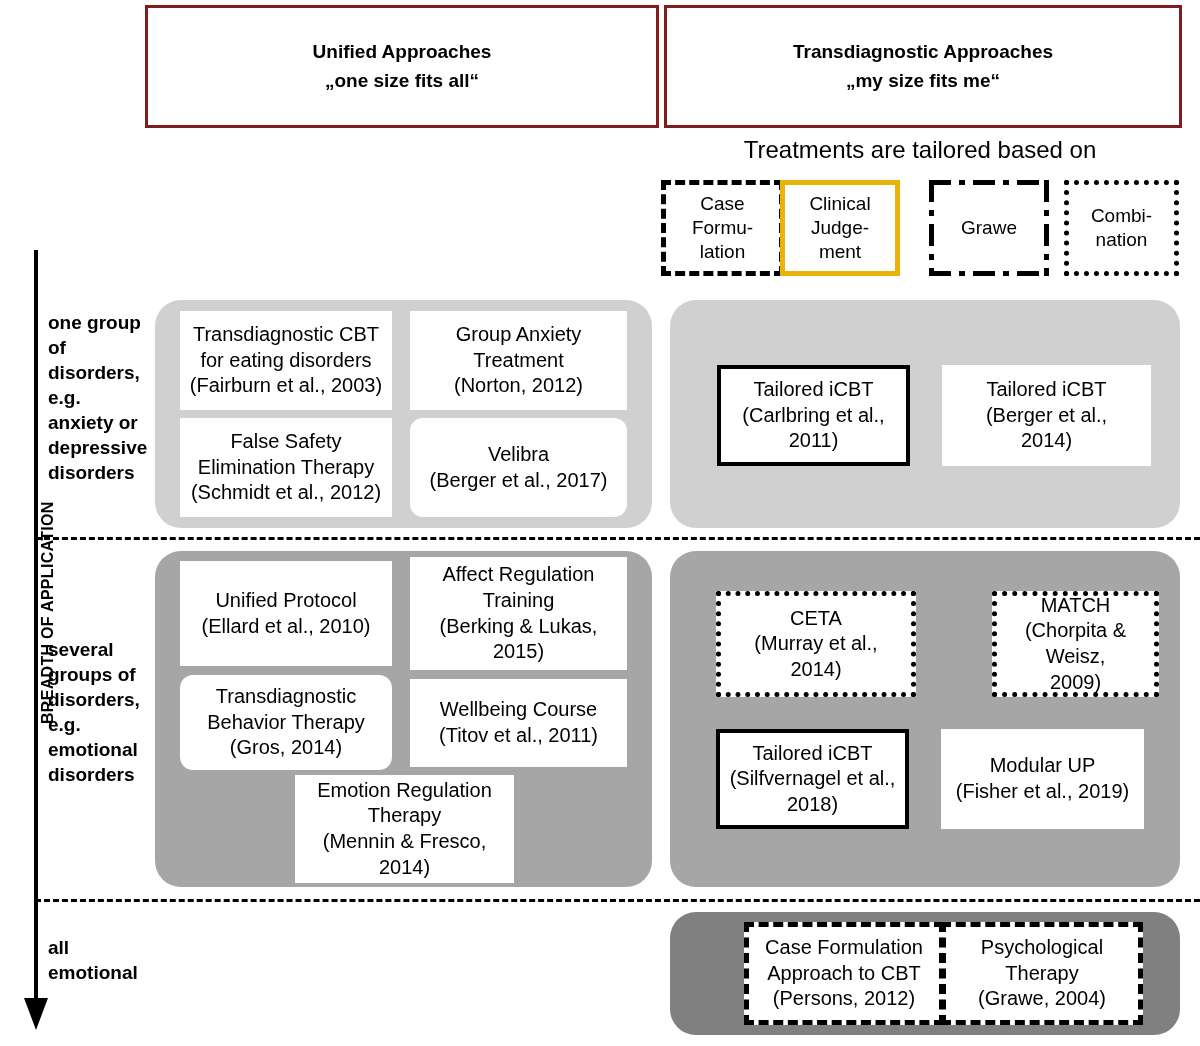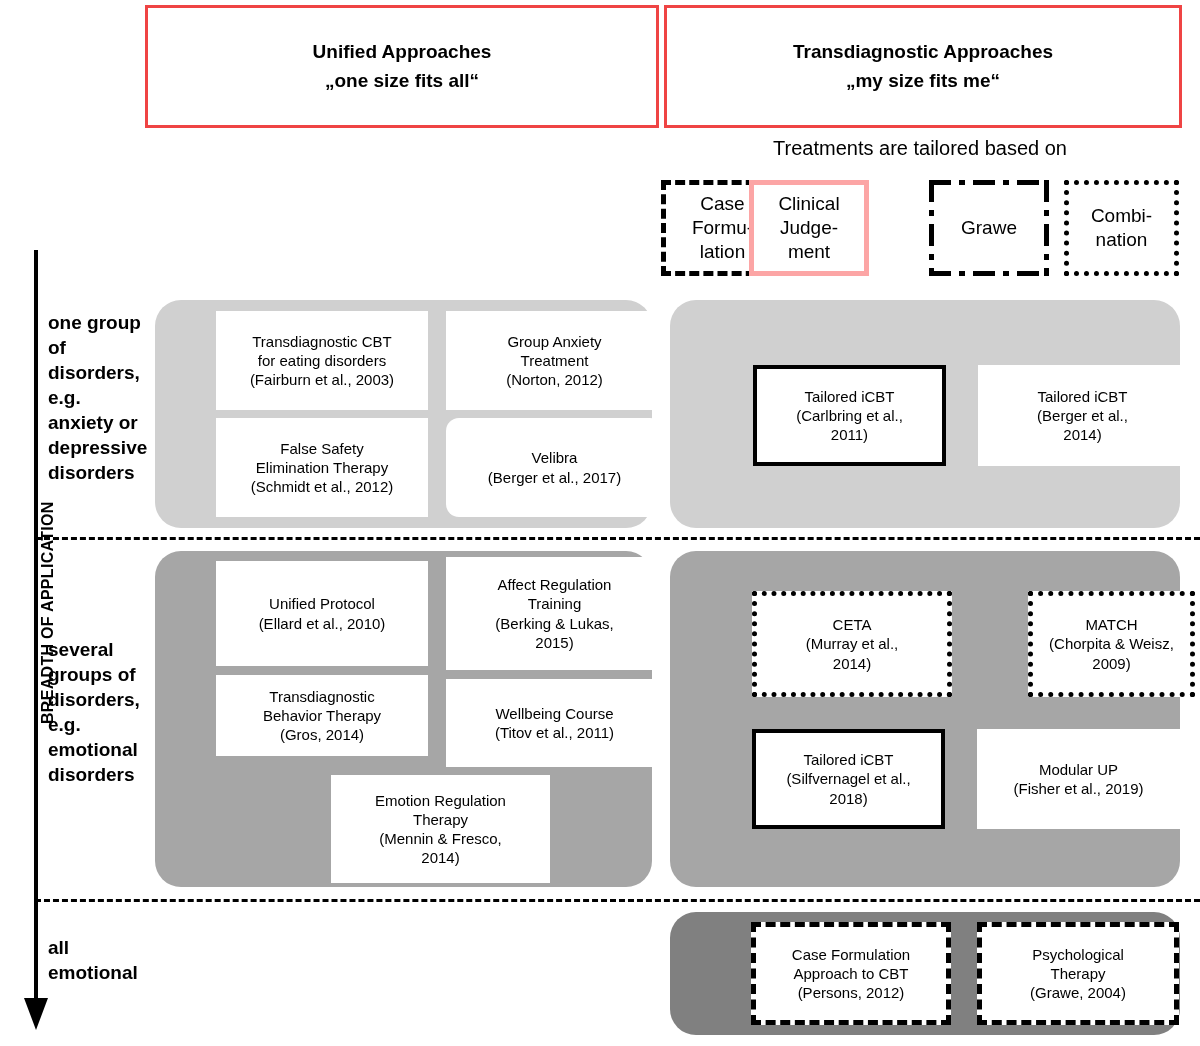--- a/index.html
+++ b/index.html
@@ -15,60 +15,60 @@
     position: relative;
     width: 1200px;
     height: 1046px;
     background: #ffffff;
     overflow: hidden;
   }
 
   
   .header-box {
     position: absolute;
-    border: 3px solid #ef4444;
+    border: 3px solid #7f1d1d;
     background: #ffffff;
     display: flex;
     flex-direction: column;
     align-items: center;
     justify-content: center;
     font-weight: bold;
     font-size: 19px;
     line-height: 1.5;
     text-align: center;
   }
   #hdr-unified { left: 145px; top: 5px; width: 508px; height: 117px; }
   #hdr-individual { left: 664px; top: 5px; width: 512px; height: 117px; }
 
   
   #tailor-caption {
     position: absolute;
     left: 664px;
     top: 136px;
     width: 512px;
     text-align: center;
-    font-size: 20px;
+    font-size: 24px;
     line-height: 1.2;
   }
 
   .basis-box {
     position: absolute;
     top: 180px;
     height: 96px;
     background: #ffffff;
     display: flex;
     align-items: center;
     justify-content: center;
     text-align: center;
     font-size: 19px;
     line-height: 1.25;
     box-sizing: border-box;
   }
   #basis-case   { left: 661px; width: 123px; border: 5px dashed #000; justify-content: center; }
-  #basis-clin   { left: 749px; width: 120px; border: 5px solid #fca5a5; }
+  #basis-clin   { left: 780px; width: 120px; border: 5px solid #eab308; }
   #basis-data   { left: 929px; width: 120px; border: 5px dashed #000;
                   border-style: dashed; }
   #basis-combi  { left: 1064px; width: 115px; border: 5px dotted #000; }
 
   
   .dashdot {
     border: none !important;
     background-color: #ffffff;
     background-image:
       repeating-linear-gradient(to right, #000 0 22px, transparent 22px 30px, #000 30px 36px, transparent 36px 44px),
@@ -152,56 +152,55 @@
   #grp-individual-3 { left: 670px; top: 912px;  width: 510px; height: 123px; }
 
   
   .card {
     position: absolute;
     background: #ffffff;
     display: flex;
     align-items: center;
     justify-content: center;
     text-align: center;
-    font-size: 15px;
+    font-size: 20px;
     line-height: 1.28;
     box-sizing: border-box;
     padding: 4px 6px;
-    margin-left: 36px;
   }
   .card-plain  { border: none; }
   .card-solid  { border: 4px solid #000; }
   .card-dashed { border: 5px dashed #000; }
   .card-dotted { border: 5px dotted #000; }
 
   
   #c-u1-a { left: 180px; top: 311px; width: 212px; height: 99px; }
   #c-u1-b { left: 410px; top: 311px; width: 217px; height: 99px; }
   #c-u1-c { left: 180px; top: 418px; width: 212px; height: 99px; }
   #c-u1-d { left: 410px; top: 418px; width: 217px; height: 99px; border-radius: 13px; }
 
   
   #c-i1-a { left: 717px; top: 365px; width: 193px; height: 101px; }
   #c-i1-b { left: 942px; top: 365px; width: 209px; height: 101px; }
 
   
   #c-u2-a { left: 180px; top: 561px; width: 212px; height: 105px; }
   #c-u2-b { left: 410px; top: 557px; width: 217px; height: 113px; }
-  #c-u2-c { left: 180px; top: 675px; width: 212px; height: 81px; }
+  #c-u2-c { left: 180px; top: 675px; width: 212px; height: 95px; border-radius: 13px; }
   #c-u2-d { left: 410px; top: 679px; width: 217px; height: 88px; }
   #c-u2-e { left: 295px; top: 775px; width: 219px; height: 108px; }
 
   
   #c-i2-a { left: 716px; top: 591px; width: 200px; height: 106px; }
   #c-i2-b { left: 992px; top: 591px; width: 167px; height: 106px; }
   #c-i2-c { left: 716px; top: 729px; width: 193px; height: 100px; }
   #c-i2-d { left: 941px; top: 729px; width: 203px; height: 100px; }
 
   
-  #c-i3-a { left: 715px; top: 922px; width: 200px; height: 103px; }
+  #c-i3-a { left: 744px; top: 922px; width: 200px; height: 103px; }
   #c-i3-b { left: 941px; top: 922px; width: 202px; height: 103px; }
 
   .nowrapline { white-space: pre-line; }
 </style>
 </head>
 <body>
 
 <div id="canvas">
 
   <div class="header-box" id="hdr-unified">

